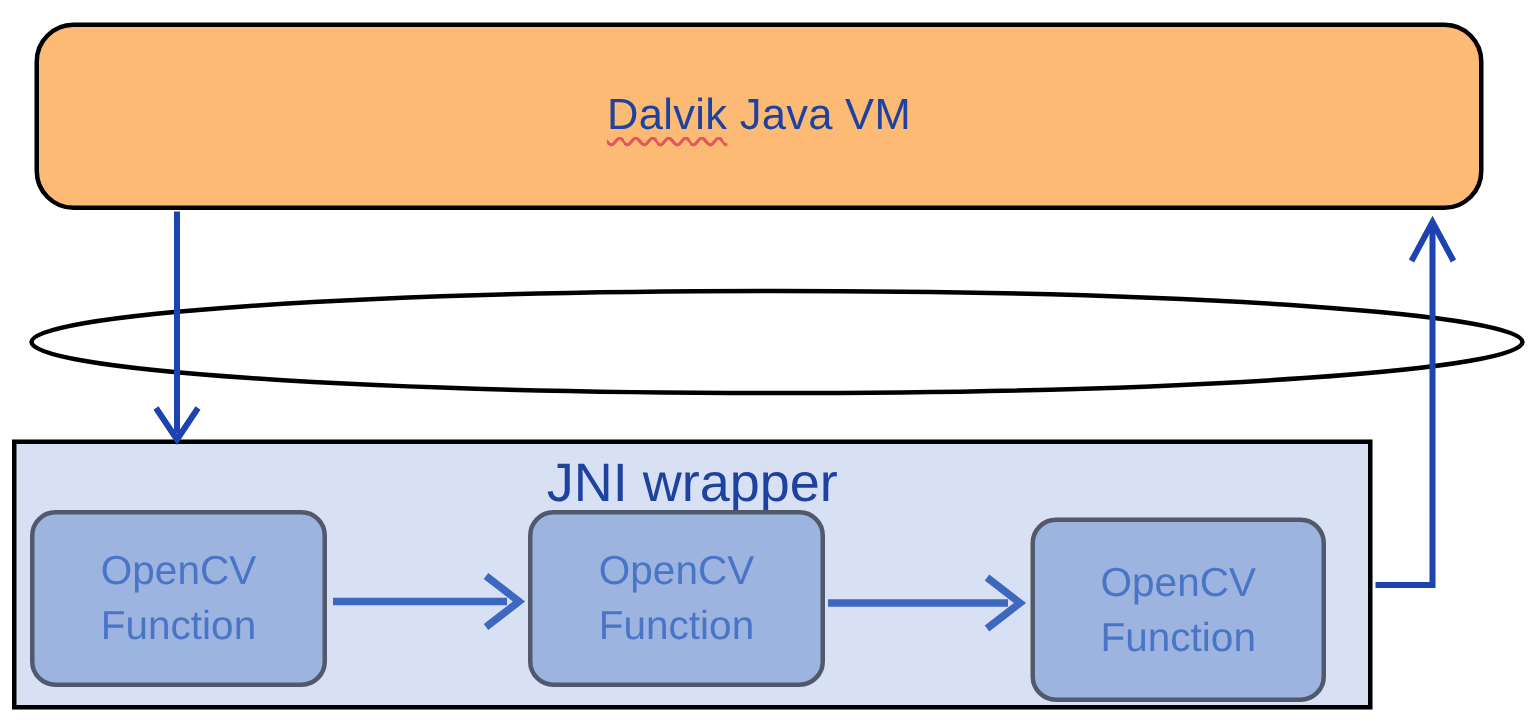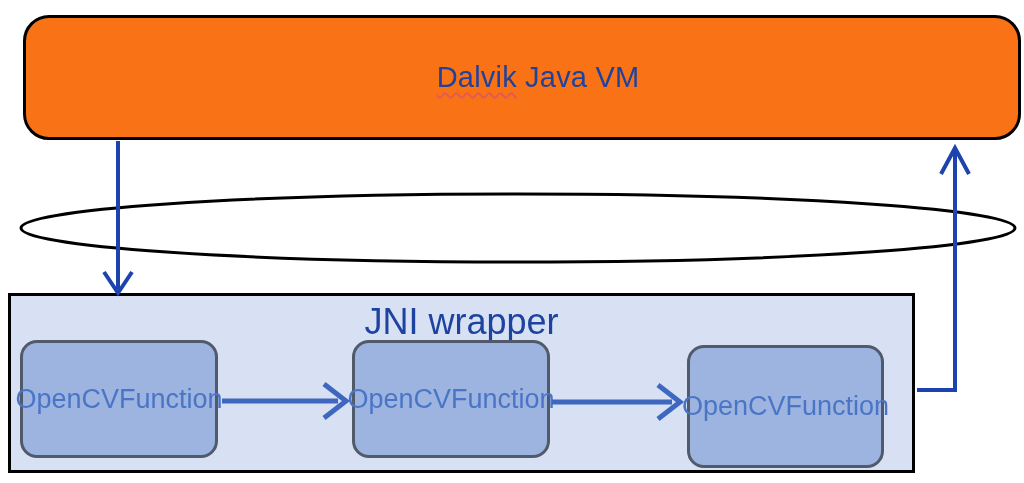--- a/index.html
+++ b/index.html
@@ -53,29 +53,29 @@
     border-radius: 17px;
     display: flex; align-items: center; justify-content: center;
   }
   .cv1 { left: 20px;  top: 340px; width: 192px; height: 112px; }
   .cv2 { left: 352px; top: 340px; width: 192px; height: 112px; }
   .cv3 { left: 687px; top: 345px; width: 191px; height: 117px; }
   .cv-label {
     font-size: 27px;
     line-height: 37px;
     text-align: center;
-    display: flex; flex-direction: row;
+    display: flex; flex-direction: column;
   }
 </style>
 </head>
 <body>
 
 <div class="stage">
 
-  <div class="vm-box" style="background-color: #f97316; border-color: rgb(0, 0, 0); padding-left: 32px;">
+  <div class="vm-box" style="background-color: #fdba74; border-color: rgb(0, 0, 0);">
     <div class="vm-label" style="color: rgb(30, 66, 159);"><span class="squiggly" style="text-decoration-color: rgb(226, 87, 87);">Dalvik</span><span> Java VM</span></div>
   </div>
 
   <div class="jni-box" style="background-color: rgb(215, 225, 243); border-color: rgb(0, 0, 0);">
     <div class="jni-title" style="color: rgb(30, 66, 159);">JNI wrapper</div>
   </div>
 
   <div class="cv-box cv1" style="background-color: rgb(156, 180, 223); border-color: rgb(81, 90, 107);">
     <div class="cv-label" style="color: rgb(74, 117, 199);">
       <span>OpenCV</span>

